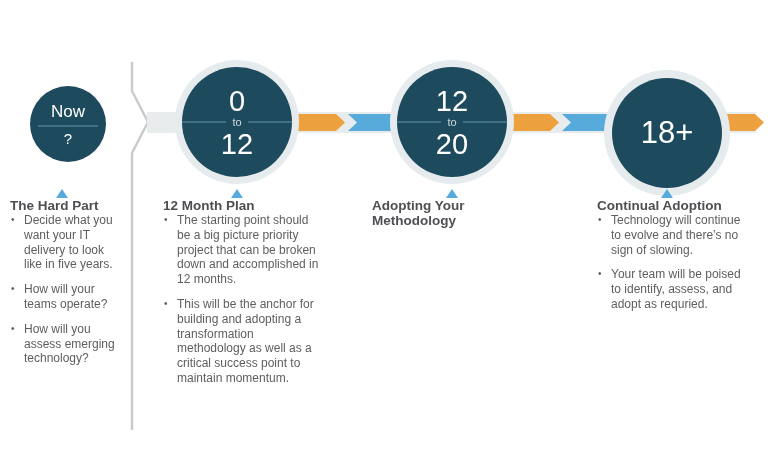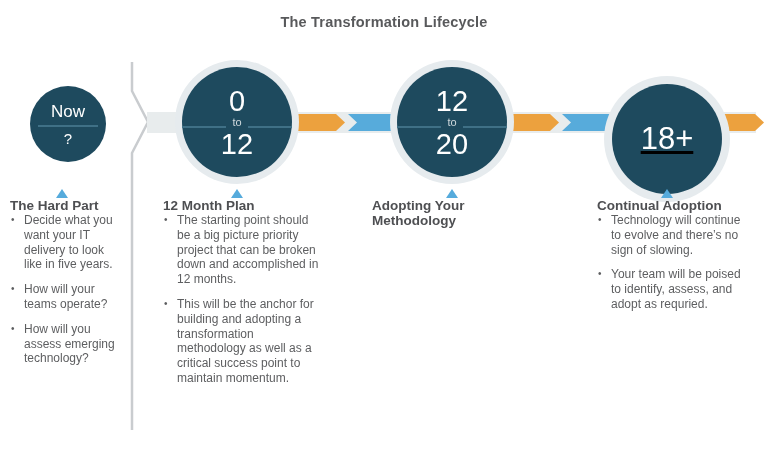--- a/index.html
+++ b/index.html
@@ -32,29 +32,29 @@
   .a3{ left:507px; width:52px; }
   .a4{ left:562px; width:56px; }
   .a5{ left:721px; width:43px; }
   
   .halo{
     position:absolute; border-radius:50%; background:#e6ebee;
     display:flex; align-items:center; justify-content:center;
   }
   .halo.c1{ left:175px; top:60px; width:124px; height:124px; }
   .halo.c2{ left:390px; top:60px; width:124px; height:124px; }
-  .halo.c3{ left:604px; top:76px; width:126px; height:126px;text-decoration:underline; }
+  .halo.c3{ left:604px; top:70px; width:126px; height:126px; }
   .disc{
     width:110px; height:110px; border-radius:50%; background:#1e4a5e;
     color:#ffffff; display:flex; flex-direction:column;
     align-items:center; justify-content:center;
   }
   .disc .num{ font-size:29px; line-height:30px; font-weight:400; }
   .to-row{
-    width:100%; display:flex; align-items:flex-end; gap:6px; margin:1px 0;
+    width:100%; display:flex; align-items:center; gap:6px; margin:1px 0;
   }
   .to-row .dash{ flex:1; height:2px; background:#3f7086; }
   .to-row .to{ font-size:11px; color:#cfd9dd; line-height:11px; }
   .disc .single{ font-size:31px; font-weight:400; }
   
   .now-circle{
     position:absolute; left:30px; top:86px; width:76px; height:76px;
     border-radius:50%; background:#1e4a5e; color:#fff;
     display:flex; flex-direction:column; align-items:center; justify-content:center;
   }
@@ -86,21 +86,20 @@
   .col li::before{
     content:"•"; position:absolute; left:1px; top:0;
     font-size:10px; color:#5d5e60;
   }
 </style>
 </head>
 <body>
 
 <div class="canvas">
 
-  <div class="title">The Transformation Lifecycle</div>
 
   <svg class="divider-svg" width="36" height="376" viewBox="0 0 36 376">
     <polyline points="14,2 14,31 30,62 14,93 14,370" fill="none" stroke="#c9cccf" stroke-width="2.5" stroke-linejoin="miter"></polyline>
   </svg>
 
   <div class="band"></div>
 
   <div class="arrow orange a1"></div>
   <div class="arrow blue   a2"></div>
   <div class="arrow orange a3"></div>

